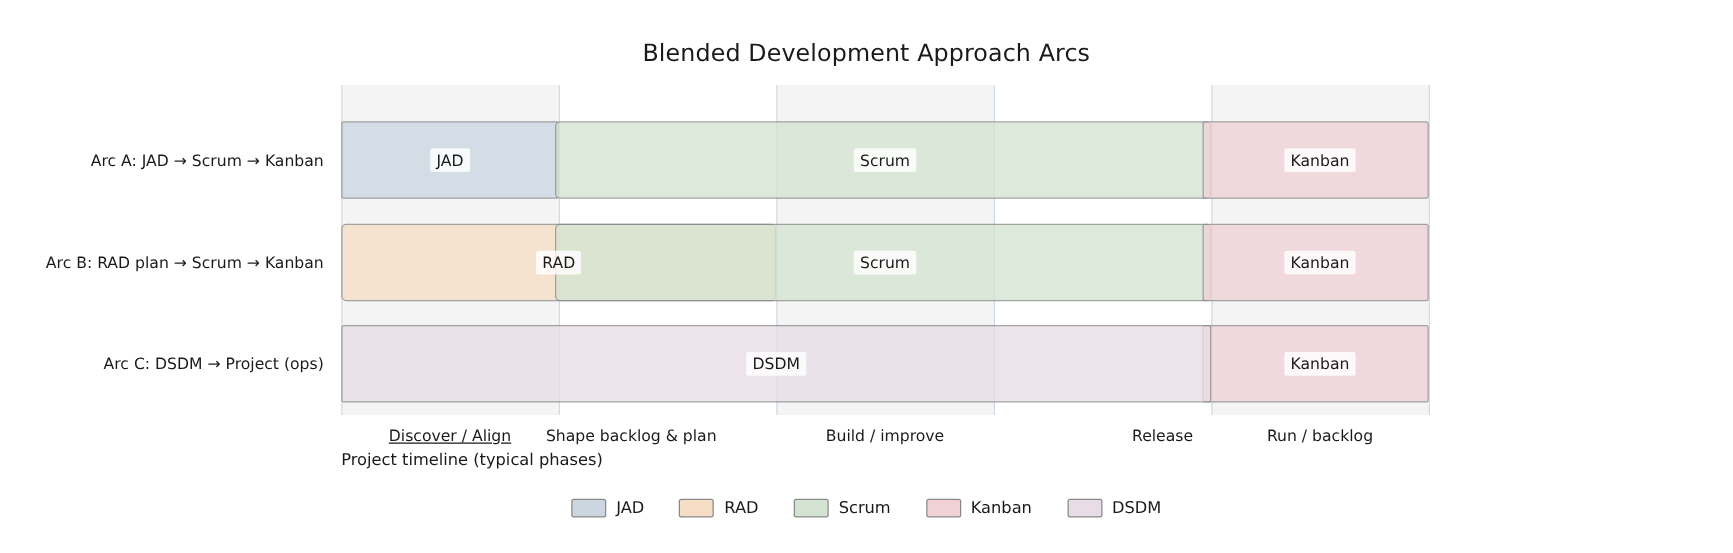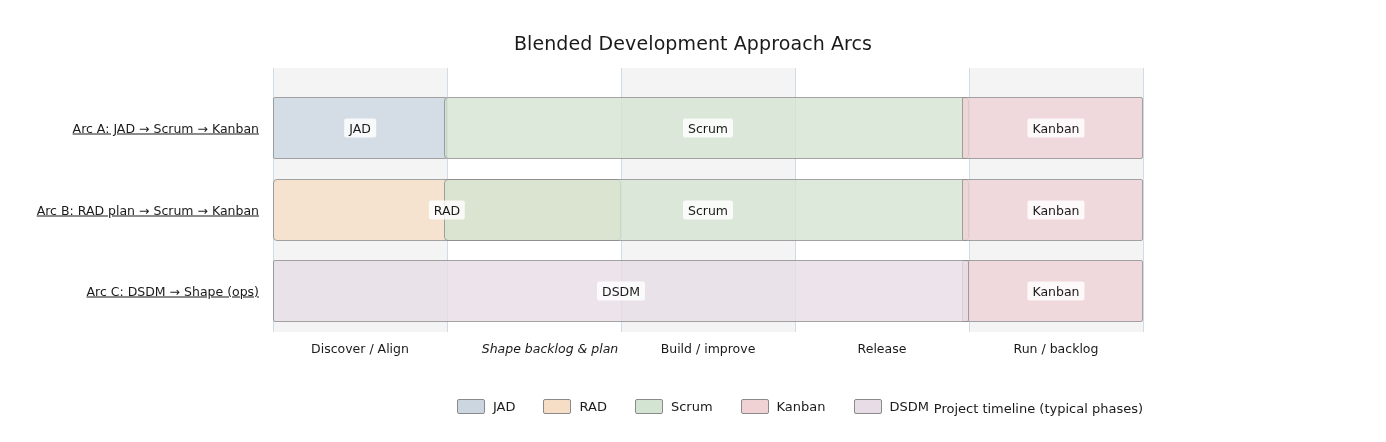--- a/index.html
+++ b/index.html
@@ -53,33 +53,32 @@
     white-space:nowrap;
     pointer-events:none;
   }
 
   
   .ytick{
     position:absolute;right:1127px;   
     font-size:12.5px;color:#1a1a1a;
     text-align:right;white-space:nowrap;
     transform:translateY(-50%);
-    text-decoration:underline;
   }
 
   
   .xtick{
     position:absolute;top:341px;
     font-size:12.5px;color:#1a1a1a;
     text-align:center;white-space:nowrap;
     transform:translateX(-50%);
   }
   .xlabel{
     position:absolute;left:273px;top:361px;width:870px;
-    text-align:right;font-size:13px;color:#1a1a1a;margin-top:40px;
+    text-align:left;font-size:13px;color:#1a1a1a;
   }
 
   
   .legend{
     position:absolute;left:0;top:399px;width:1386px;
     display:flex;justify-content:center;align-items:center;gap:28px;
   }
   .legend-item{display:flex;align-items:center;gap:8px;}
   .legend-swatch{
     width:26px;height:13px;border:1px solid #8a8a8a;border-radius:2px;
@@ -124,27 +123,27 @@
         <div class="bar sq" style="left: 689.04px; width: 180.96px; background: rgb(240, 210, 213); opacity: 0.78;"></div>
         <div class="bar sq" style="left: 0px; width: 696px; background: rgb(232, 221, 230); opacity: 0.78;"></div>
         <div class="barlabel" style="left: 783px;">Kanban</div>
         <div class="barlabel" style="left: 348px;">DSDM</div>
       </div>
     </div>
 
   <div id="ytick-layer">
       <div class="ytick" style="top: 128px;">Arc A: JAD → Scrum → Kanban</div>
       <div class="ytick" style="top: 210px;">Arc B: RAD plan → Scrum → Kanban</div>
-      <div class="ytick" style="top: 291px;">Arc C: DSDM → Shape (ops)</div>
+      <div class="ytick" style="top: 291px;">Arc C: DSDM → Project (ops)</div>
     </div>
   <div id="xtick-layer">
-      <div class="xtick" style="left: 360px;">Discover / Align</div>
-      <div class="xtick" style="left: 550px; font-style: italic;">Shape backlog &amp; plan</div>
+      <div class="xtick" style="left: 360px; text-decoration: underline;">Discover / Align</div>
+      <div class="xtick" style="left: 505px;">Shape backlog &amp; plan</div>
       <div class="xtick" style="left: 708px;">Build / improve</div>
-      <div class="xtick" style="left: 882px;">Release</div>
+      <div class="xtick" style="left: 930px;">Release</div>
       <div class="xtick" style="left: 1056px;">Run / backlog</div>
     </div>
 
   <div class="xlabel">Project timeline (typical phases)</div>
 
   <div class="legend" id="legend">
       <div class="legend-item">
         <span class="legend-swatch" style="background: rgb(204, 214, 225);"></span>
         <span class="legend-text">JAD</span>
       </div>

